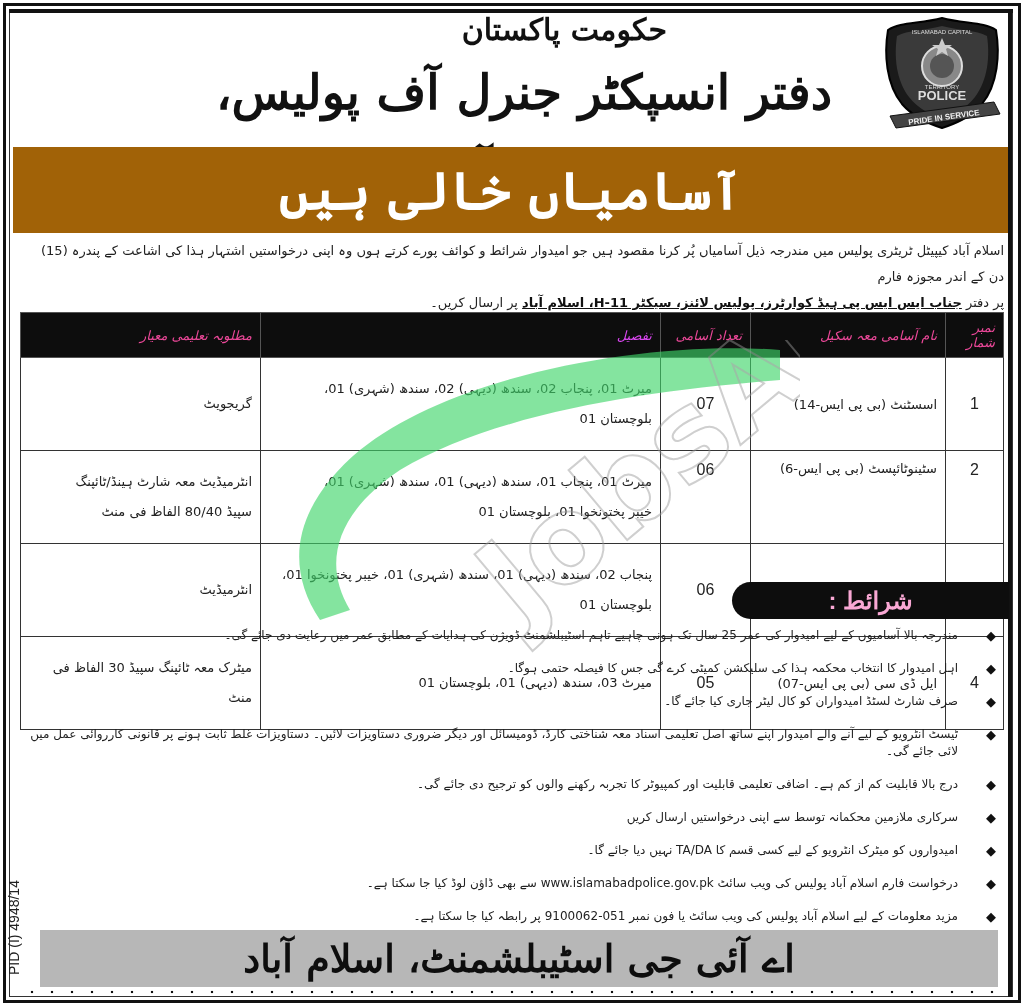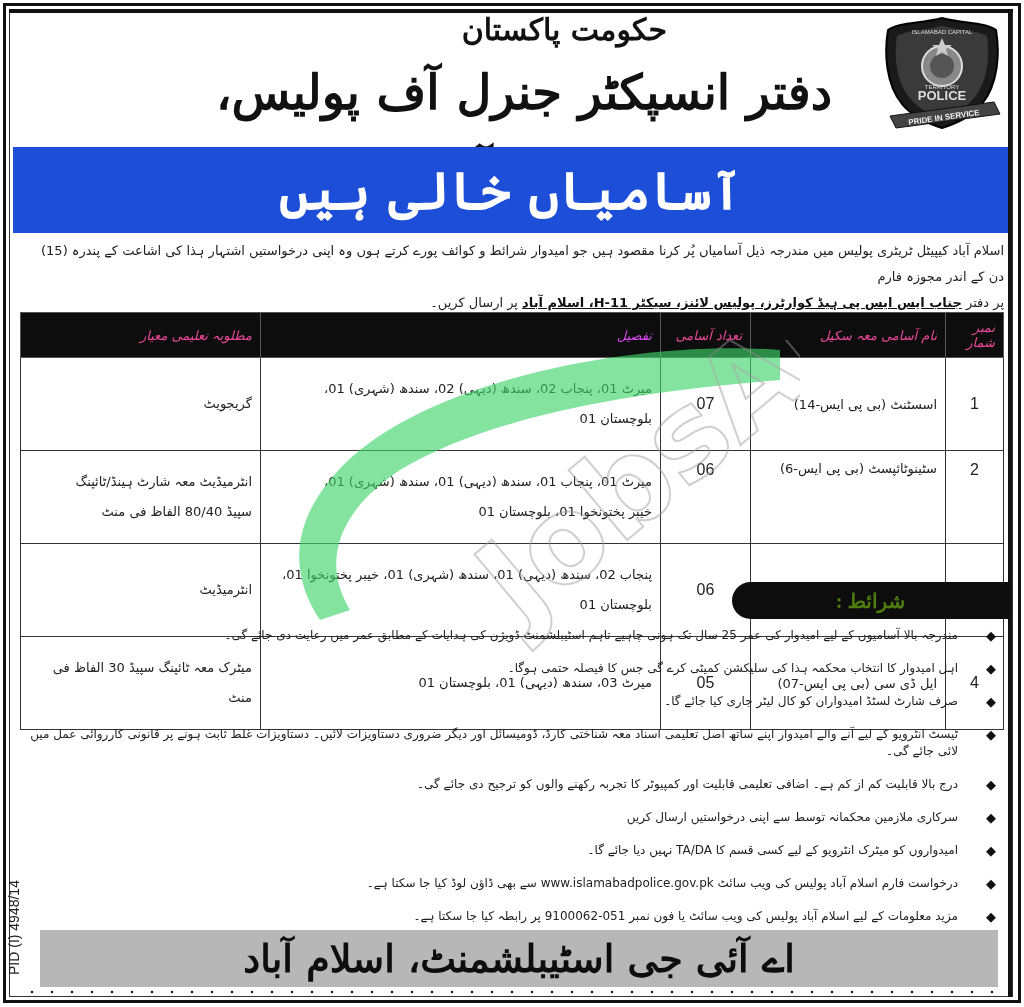--- a/index.html
+++ b/index.html
@@ -33,21 +33,21 @@
     direction: rtl; text-align: center; color: #111; line-height: 80px;
   }
   .logo {
     position: absolute; left: 872px; top: 14px; width: 140px; height: 125px;
     display: flex; align-items: center; justify-content: center; text-align: center;
   }
 
   
   .vacancy-banner {
     position: absolute; left: 13px; top: 147px; width: 995px; height: 86px;
-    background: #1d4ed8; display: flex; align-items: center; justify-content: center;
+    background: #a16207; display: flex; align-items: center; justify-content: center;
   }
   .vacancy-banner span {
     color: #fff; font-family: "DejaVu Serif", serif; font-size: 52px; font-weight: bold;
     direction: rtl;
   }
 
   
   .intro {
     position: absolute; left: 22px; top: 238px; width: 982px;
     direction: rtl; text-align: right; font-size: 13px; line-height: 26px; color: #222;
@@ -78,22 +78,22 @@
   .vac-table tr.tall td.post { vertical-align: top; padding-top: 10px; }
   .vac-table tr.tall td.num, .vac-table tr.tall td.count { vertical-align: top; padding-top: 10px; }
 
   
   .cond-head {
     position: absolute; left: 732px; top: 582px; width: 277px; height: 37px;
     background: #0d0d0d; border-radius: 20px 0 0 20px;
     display: flex; align-items: center; justify-content: center;
   }
   .cond-head span {
-    color: #4d7c0f; font-size: 20px; font-weight: bold; direction: rtl;
-    font-family: Liberation Serif, serif;
+    color: #f9a8d4; font-size: 24px; font-weight: bold; direction: rtl;
+    font-family: Liberation Sans, sans-serif;
   }
 
   
   .cond-list {
     position: absolute; left: 30px; top: 627px; width: 970px; list-style: none;
     direction: rtl;
   }
   .cond-list li {
     position: relative; padding-right: 42px; text-align: right;
     font-size: 12px; color: #222; line-height: 17px; margin-bottom: 16px;

